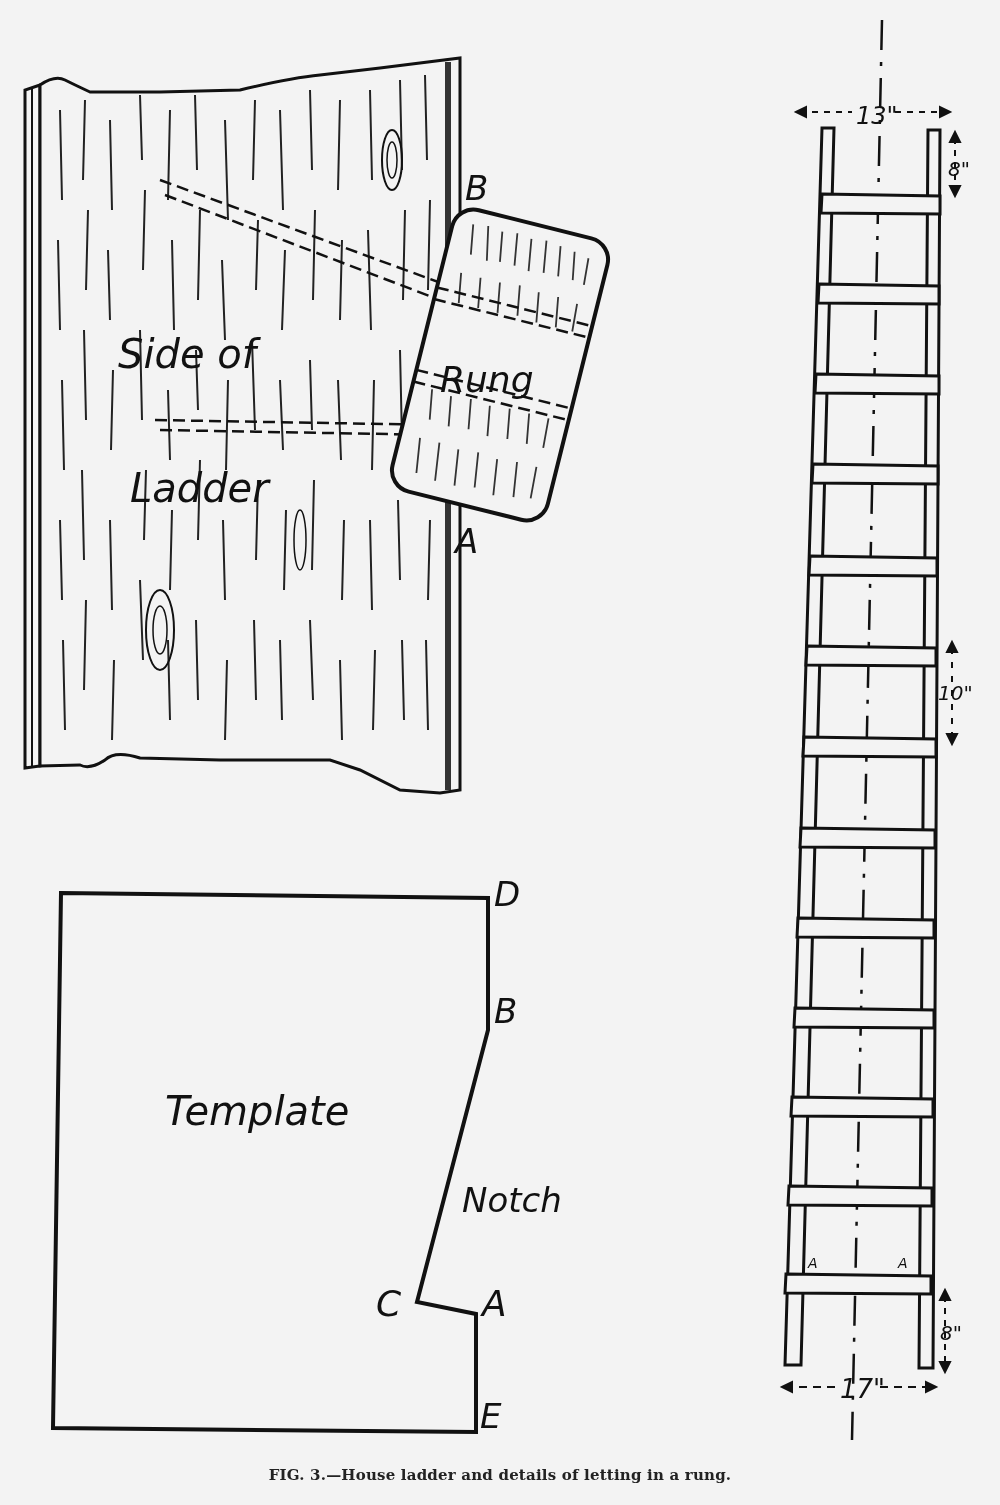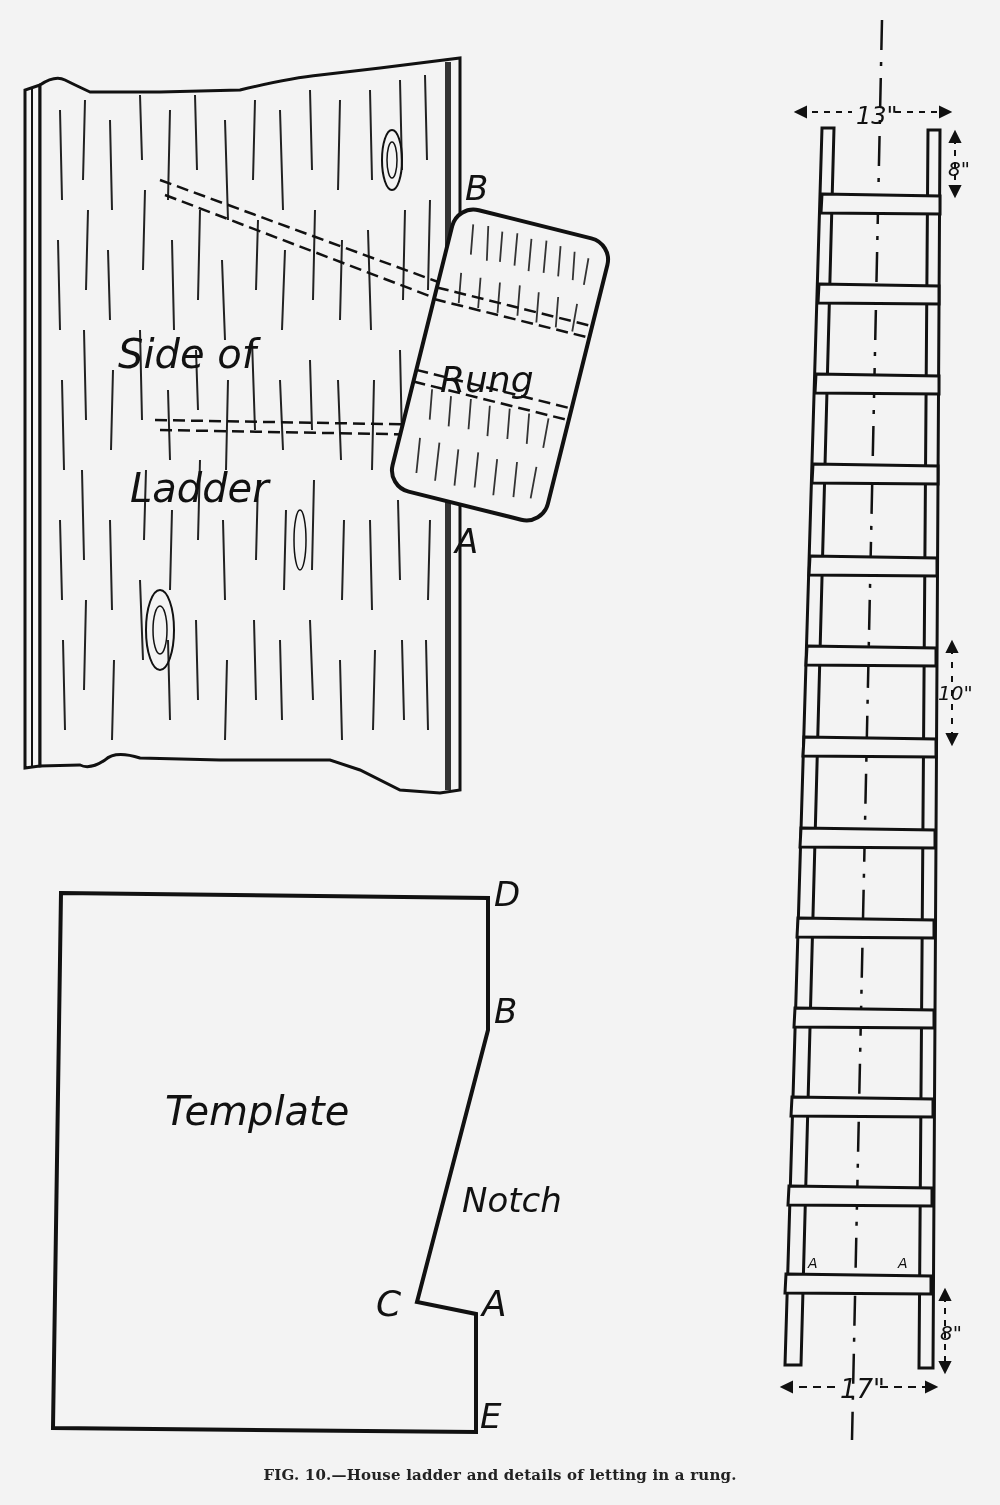--- a/index.html
+++ b/index.html
@@ -134,13 +134,13 @@
 
   <text class="lbl" x="856" y="124" font-size="24">13"</text>
   <text class="lbl" x="948" y="176" font-size="20">8"</text>
   <text class="lbl" x="938" y="700" font-size="20">10"</text>
   <text class="lbl" x="940" y="1340" font-size="20">8"</text>
   <text class="lbl" x="840" y="1398" font-size="26">17"</text>
   <text class="lbl" x="808" y="1268" font-size="14" font-style="normal">A</text>
   <text class="lbl" x="898" y="1268" font-size="14" font-style="normal">A</text>
 </svg>
 
-<div class="caption">FIG. 10.—House ladder and details of letting in a rung.</div>
+<div class="caption">FIG. 3.—House ladder and details of letting in a rung.</div>
 
 </body></html>

